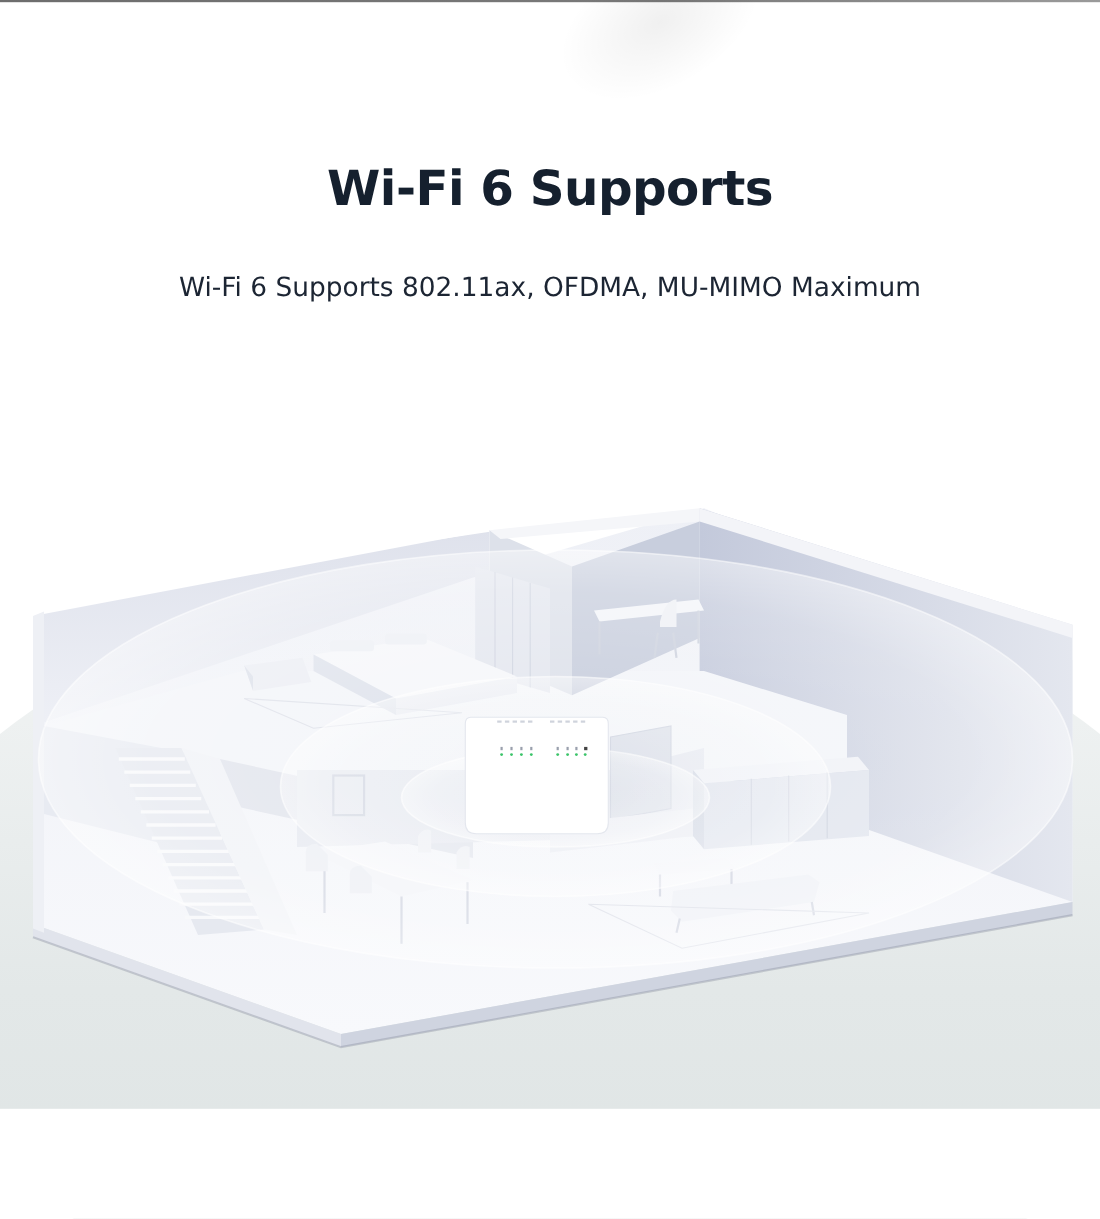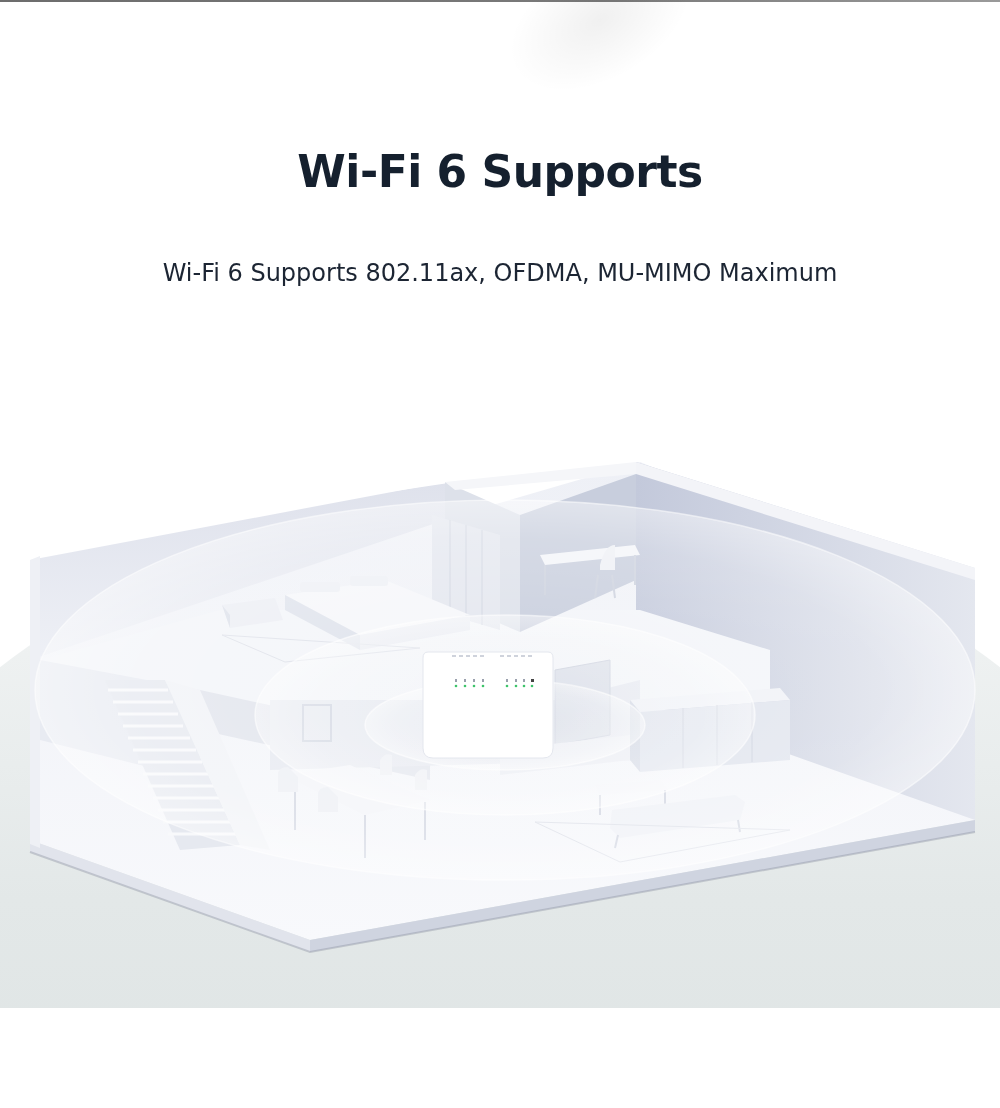--- a/index.html
+++ b/index.html
@@ -21,21 +21,21 @@
     .headline {
       position: absolute; left: 0; top: 146px; width: 1000px;
       text-align: center;
       font-family: "DejaVu Sans", sans-serif;
       font-weight: bold;
       font-size: 44px; letter-spacing: -0.5px;
       color: #15202e;
       margin: 0;
     }
     .subhead {
-      position: absolute; left: 0; top: 256px; width: 1000px;
+      position: absolute; left: 0; top: 244px; width: 1000px;
       text-align: center;
       font-family: "DejaVu Sans", sans-serif;
       font-size: 24px; line-height: 34px;
       color: #1c2533;
       margin: 0;
     }
     .subhead span { display: block; }
     .floor-disc {
       position: absolute; left: -110px; top: 520px;
       width: 1220px; height: 690px;

